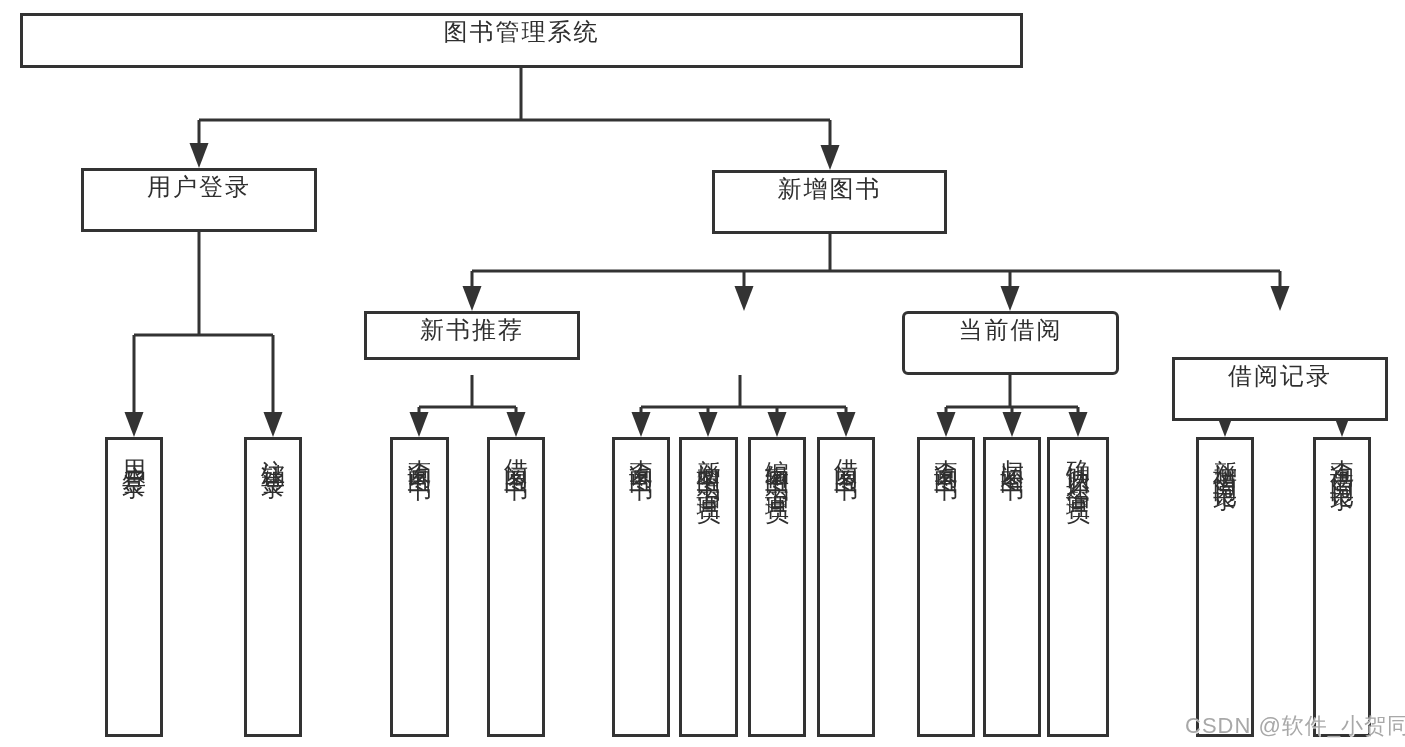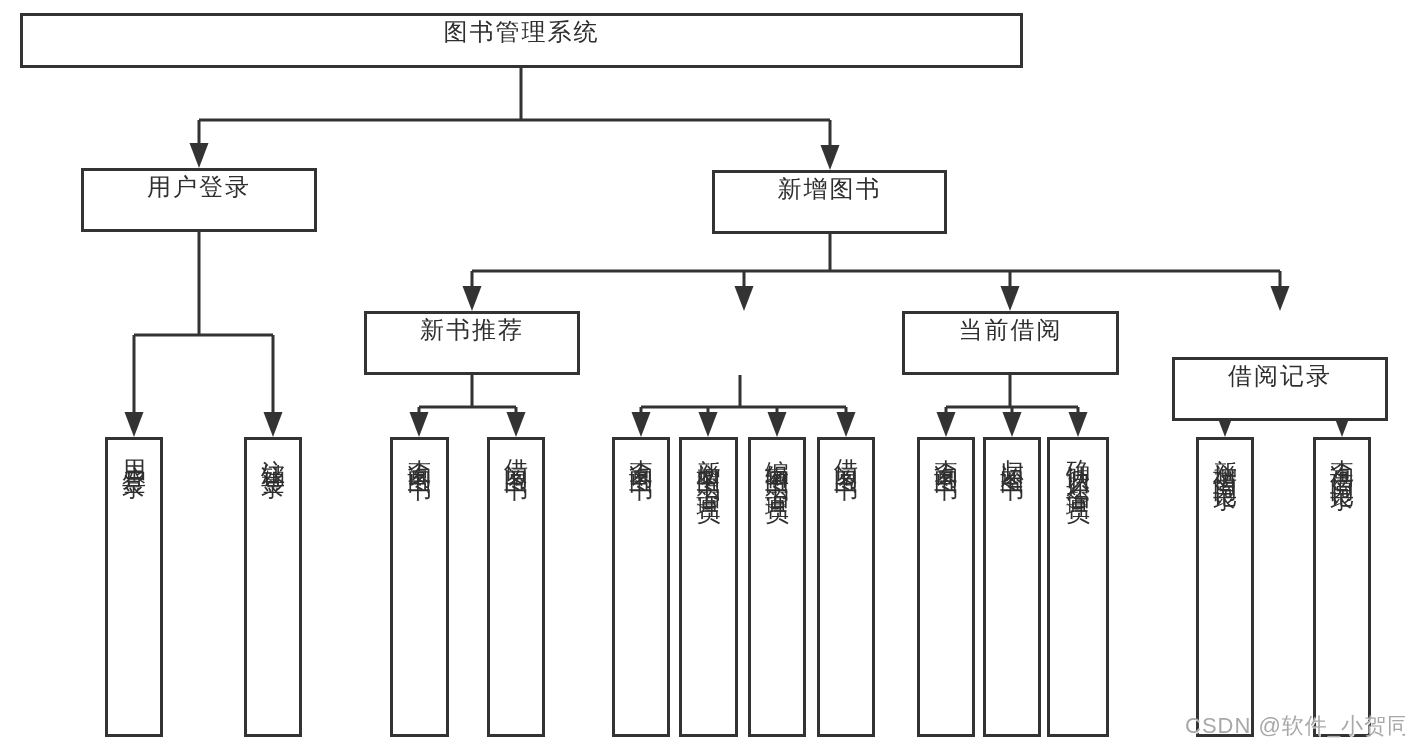--- a/index.html
+++ b/index.html
@@ -80,24 +80,24 @@
     <span>图书管理系统</span>
   </div>
 
   <div class="node hnode" style="left:81px;top:168px;width:236px;height:64px;">
     <span>用户登录</span>
   </div>
   <div class="node hnode" style="left:712px;top:170px;width:235px;height:64px;">
     <span>新增图书</span>
   </div>
 
-  <div class="node hnode" style="left:364px;top:311px;width:216px;height:64px;">
+  <div class="node hnode" style="left:364px;top:311px;width:216px;height:49px;">
     <span>新书推荐</span>
   </div>
-  <div class="node hnode" style="left:902px;top:311px;width:217px;height:64px;">
+  <div class="node hnode" style="left:902px;top:311px;width:217px;height:64px;border-radius:6px;">
     <span>当前借阅</span>
   </div>
   <div class="node hnode" style="left:1172px;top:311px;width:216px;height:64px;margin-top:46px;">
     <span>借阅记录</span>
   </div>
 
   <div class="node vnode" style="left:105px;top:437px;width:58px;height:300px;">
     <span>用户登录</span>
   </div>
   <div class="node vnode" style="left:244px;top:437px;width:58px;height:300px;">

